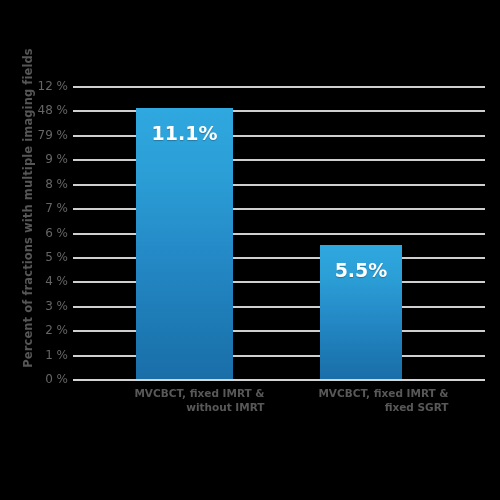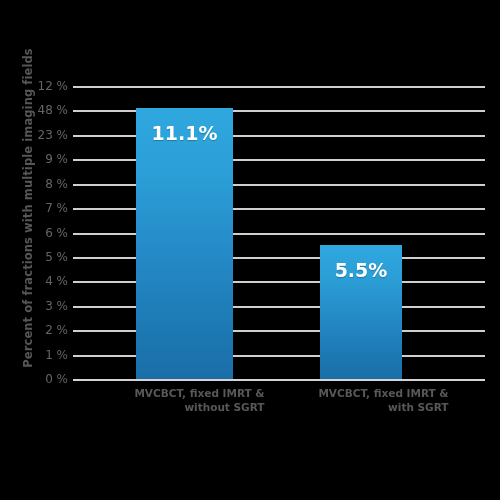--- a/index.html
+++ b/index.html
@@ -134,21 +134,21 @@
 </head>
 <body>
 
 <div id="chart-root">
 
   <div class="y-axis-title">Percent of fractions with multiple imaging fields</div>
 
   <div class="y-ticks" id="y-ticks">
       <div class="y-tick-label" style="top: 81px;">12 %</div>
       <div class="y-tick-label" style="top: 105.417px;">48 %</div>
-      <div class="y-tick-label" style="top: 129.833px;">23 %</div>
+      <div class="y-tick-label" style="top: 129.833px;">79 %</div>
       <div class="y-tick-label" style="top: 154.25px;">9 %</div>
       <div class="y-tick-label" style="top: 178.667px;">8 %</div>
       <div class="y-tick-label" style="top: 203.083px;">7 %</div>
       <div class="y-tick-label" style="top: 227.5px;">6 %</div>
       <div class="y-tick-label" style="top: 251.917px;">5 %</div>
       <div class="y-tick-label" style="top: 276.333px;">4 %</div>
       <div class="y-tick-label" style="top: 300.75px;">3 %</div>
       <div class="y-tick-label" style="top: 325.167px;">2 %</div>
       <div class="y-tick-label" style="top: 349.583px;">1 %</div>
       <div class="y-tick-label" style="top: 374px;">0 %</div>
@@ -176,21 +176,21 @@
         </div>
         <div class="bar" style="left: 247px; width: 82px; height: 134.292px;">
           <div class="bar-value" style="top: 14px;">5.5%</div>
         </div>
       </div>
   </div>
 
   <div class="x-labels" id="x-labels">
       <div class="x-label" style="left: 31.5px; width: 160px;">
         <span>MVCBCT, fixed IMRT &amp;</span>
-        <span>without SGRT</span>
+        <span>without IMRT</span>
       </div>
       <div class="x-label" style="left: 215.5px; width: 160px;">
         <span>MVCBCT, fixed IMRT &amp;</span>
-        <span>with SGRT</span>
+        <span>fixed SGRT</span>
       </div>
     </div>
 
 </div>
 
 </body></html>

